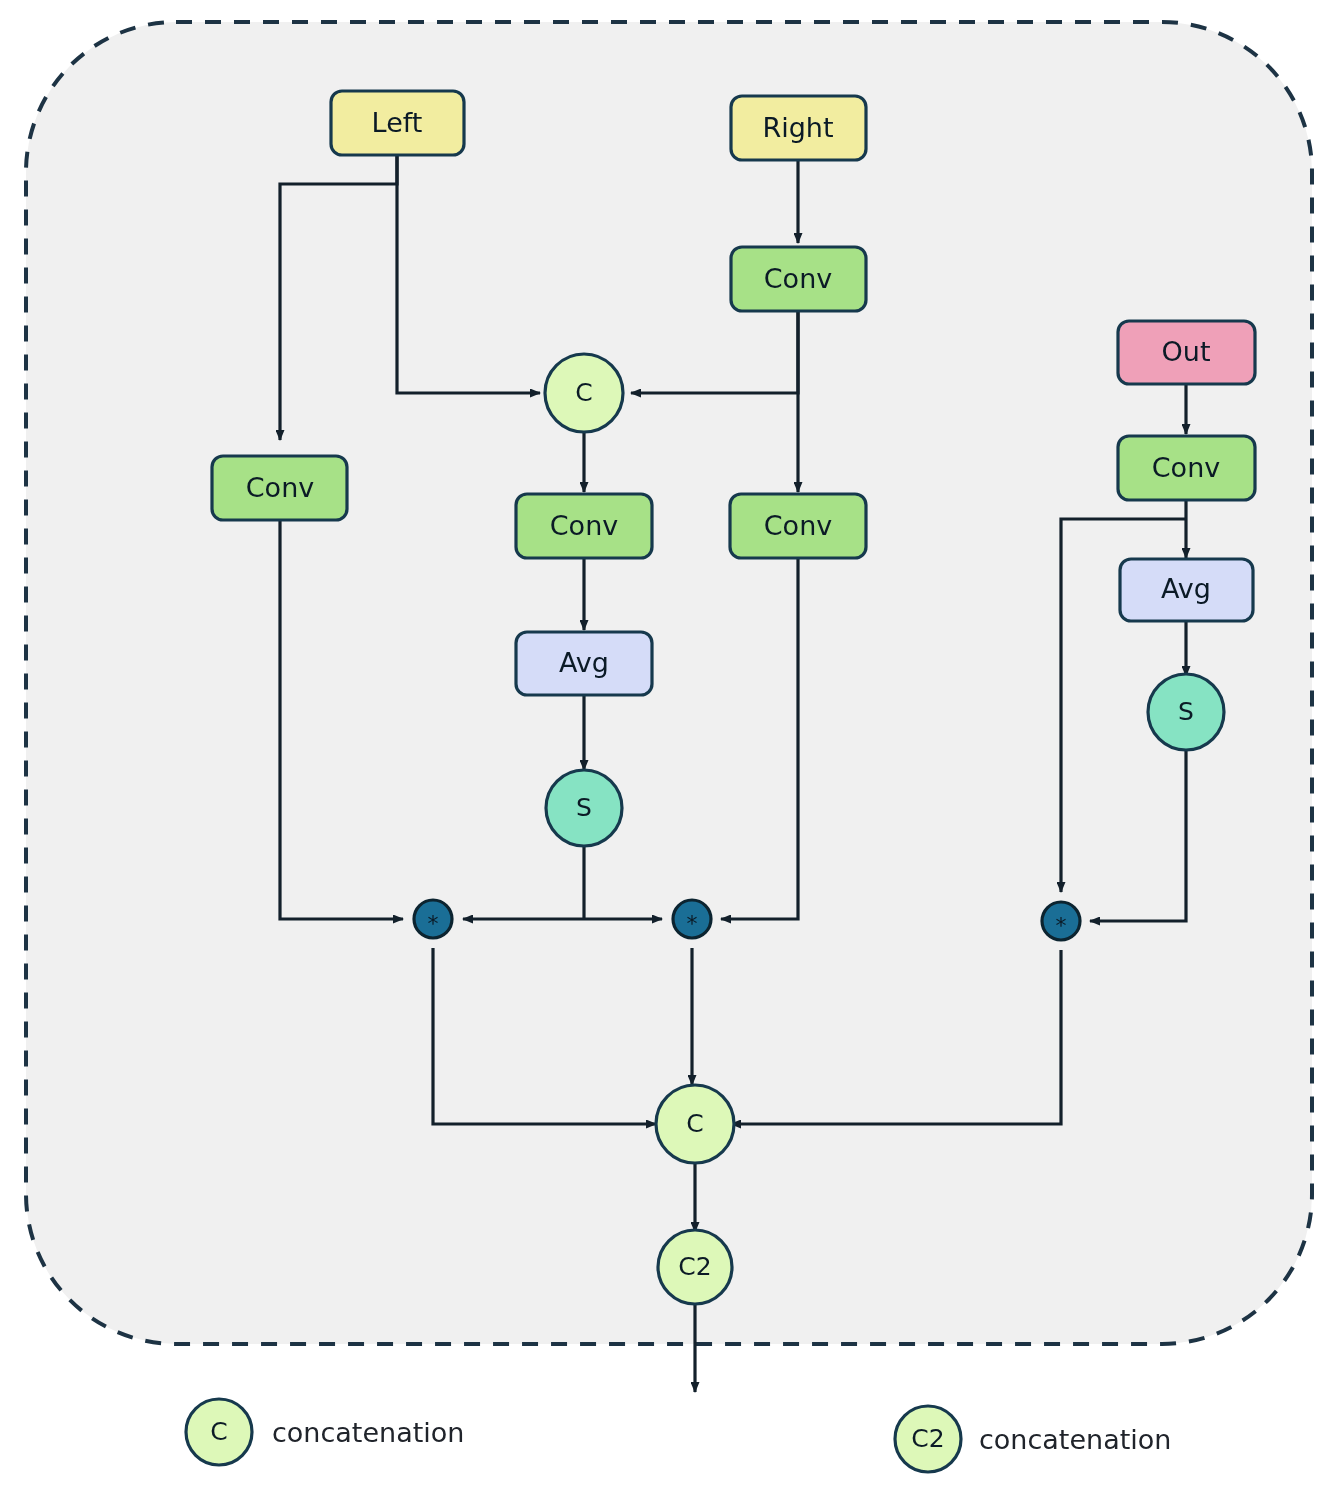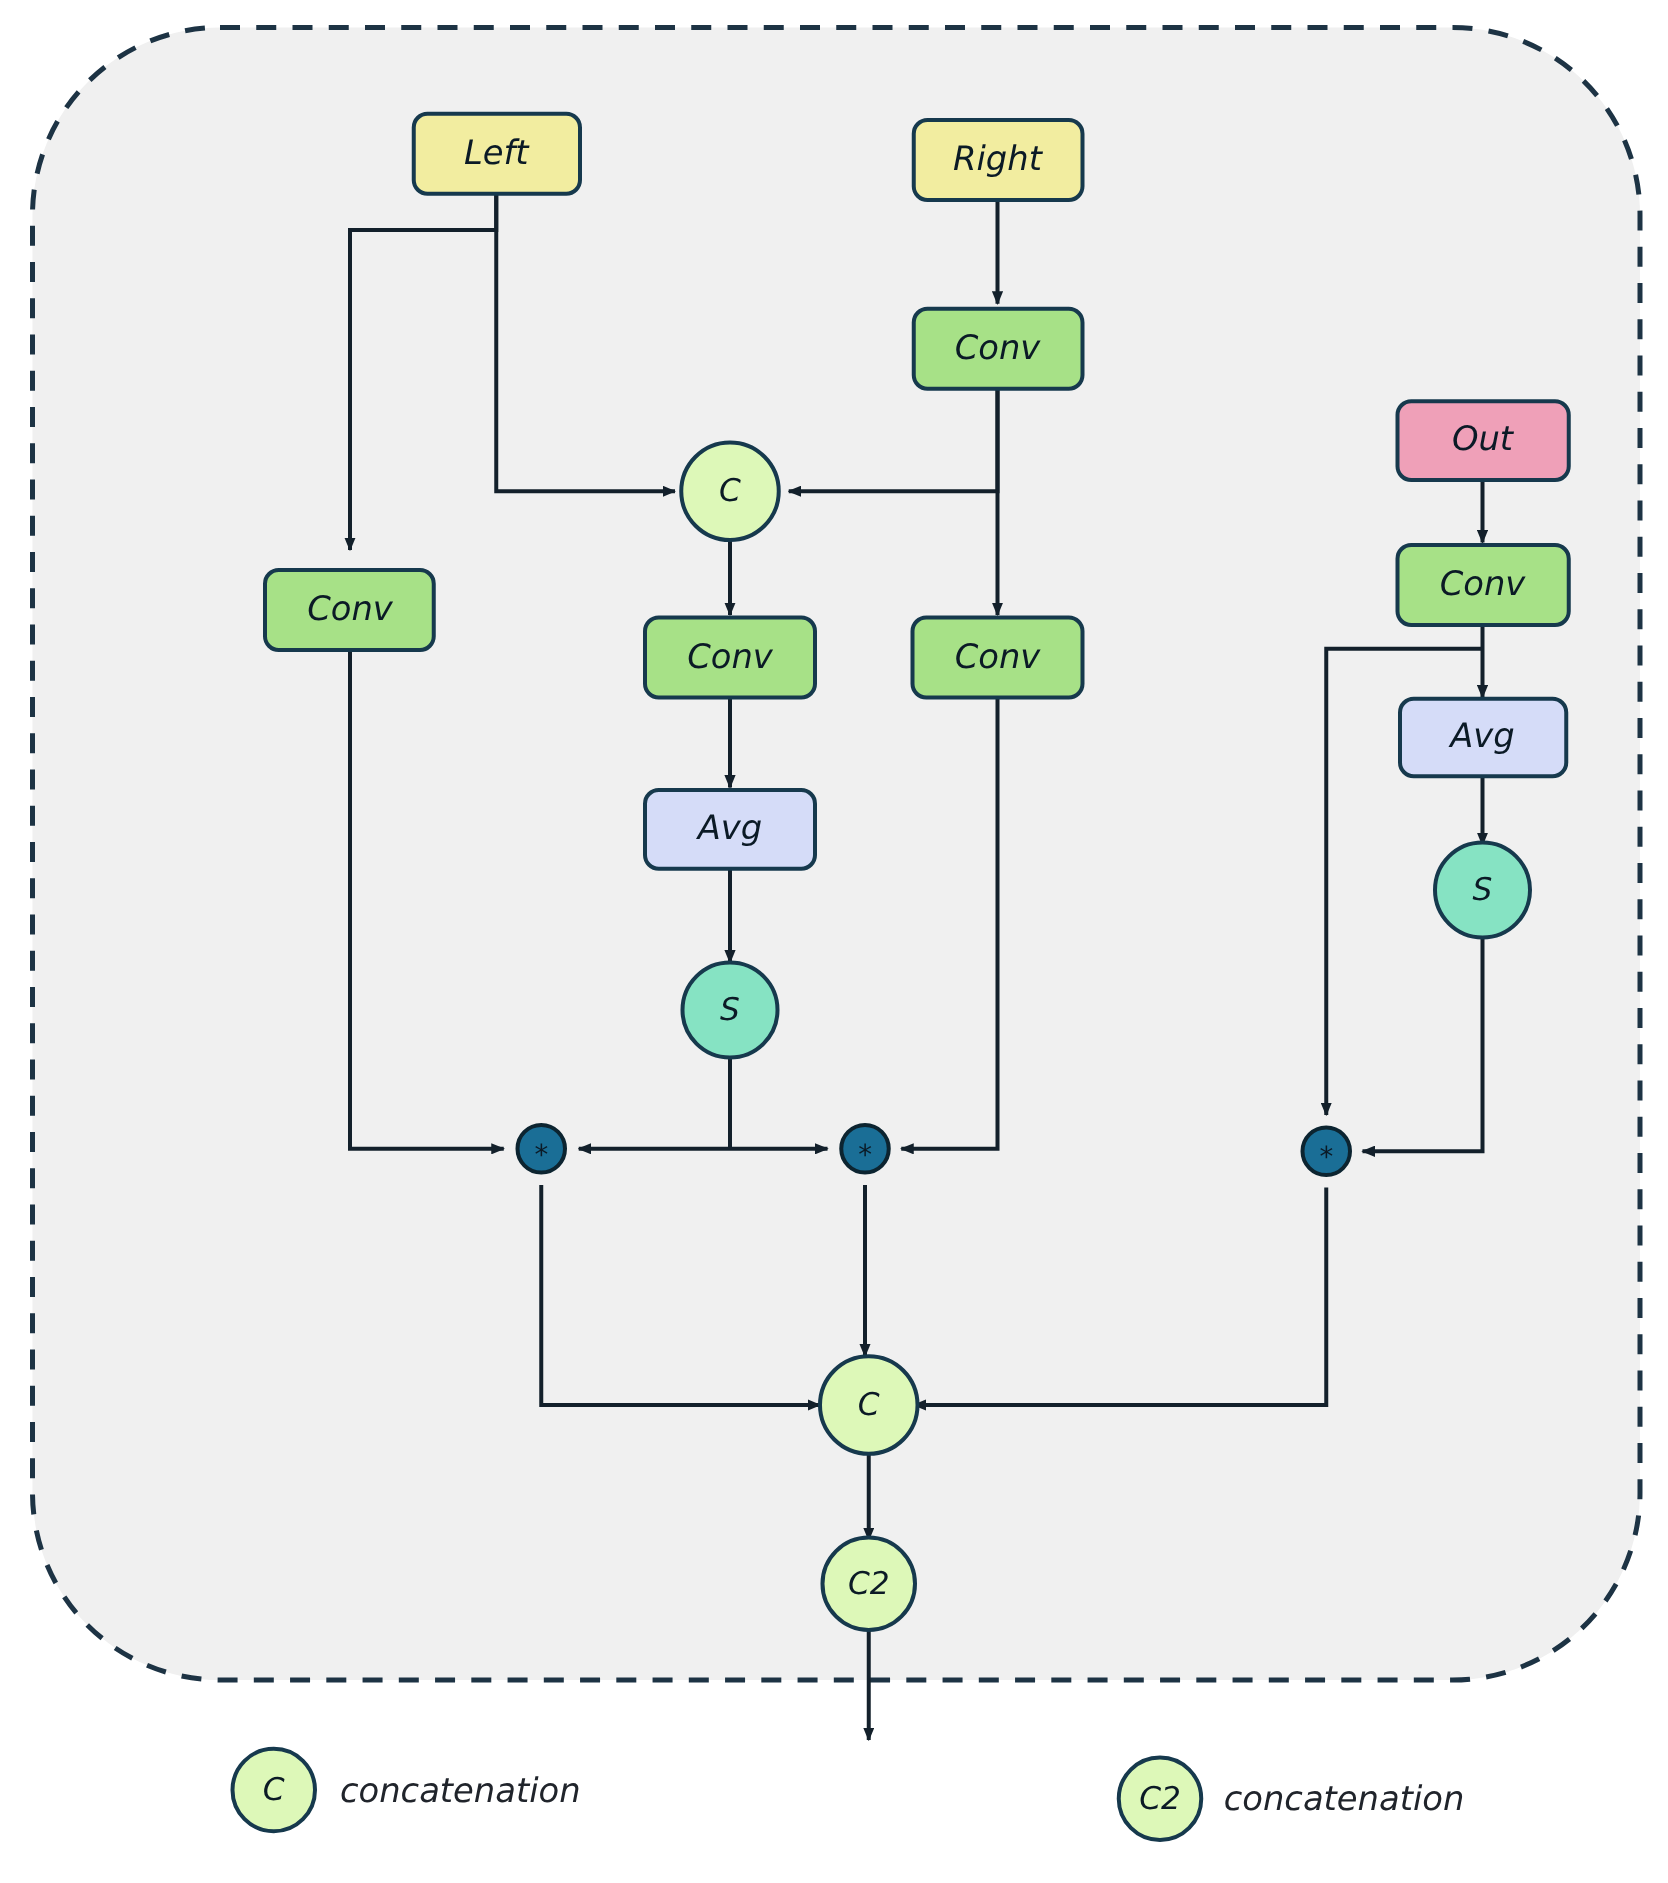--- a/index.html
+++ b/index.html
@@ -1,20 +1,20 @@
 <!DOCTYPE html>
 <html><head>
 <meta charset="utf-8">
 <style>
   html,body{margin:0;padding:0;background:#ffffff;}
   body{
     width:1334px;height:1506px;position:relative;overflow:hidden;
     font-family:"DejaVu Sans","Liberation Sans",sans-serif;
   }
-  #stage{position:absolute;left:0;top:0;width:1334px;height:1506px;font-style:italic;}
+  #stage{position:absolute;left:0;top:0;width:1334px;height:1506px;}
   svg#diagram{position:absolute;left:0;top:0;width:1334px;height:1506px;display:block;}
   .nodeLabel{
     font-family:"DejaVu Sans","Liberation Sans",sans-serif;
     font-size:27px;fill:#0b1a26;dominant-baseline:middle;text-anchor:middle;
   }
   .smallLabel{
     font-family:"DejaVu Sans","Liberation Sans",sans-serif;
     font-size:25px;fill:#0b1a26;dominant-baseline:middle;text-anchor:middle;
   }
   .opLabel{

